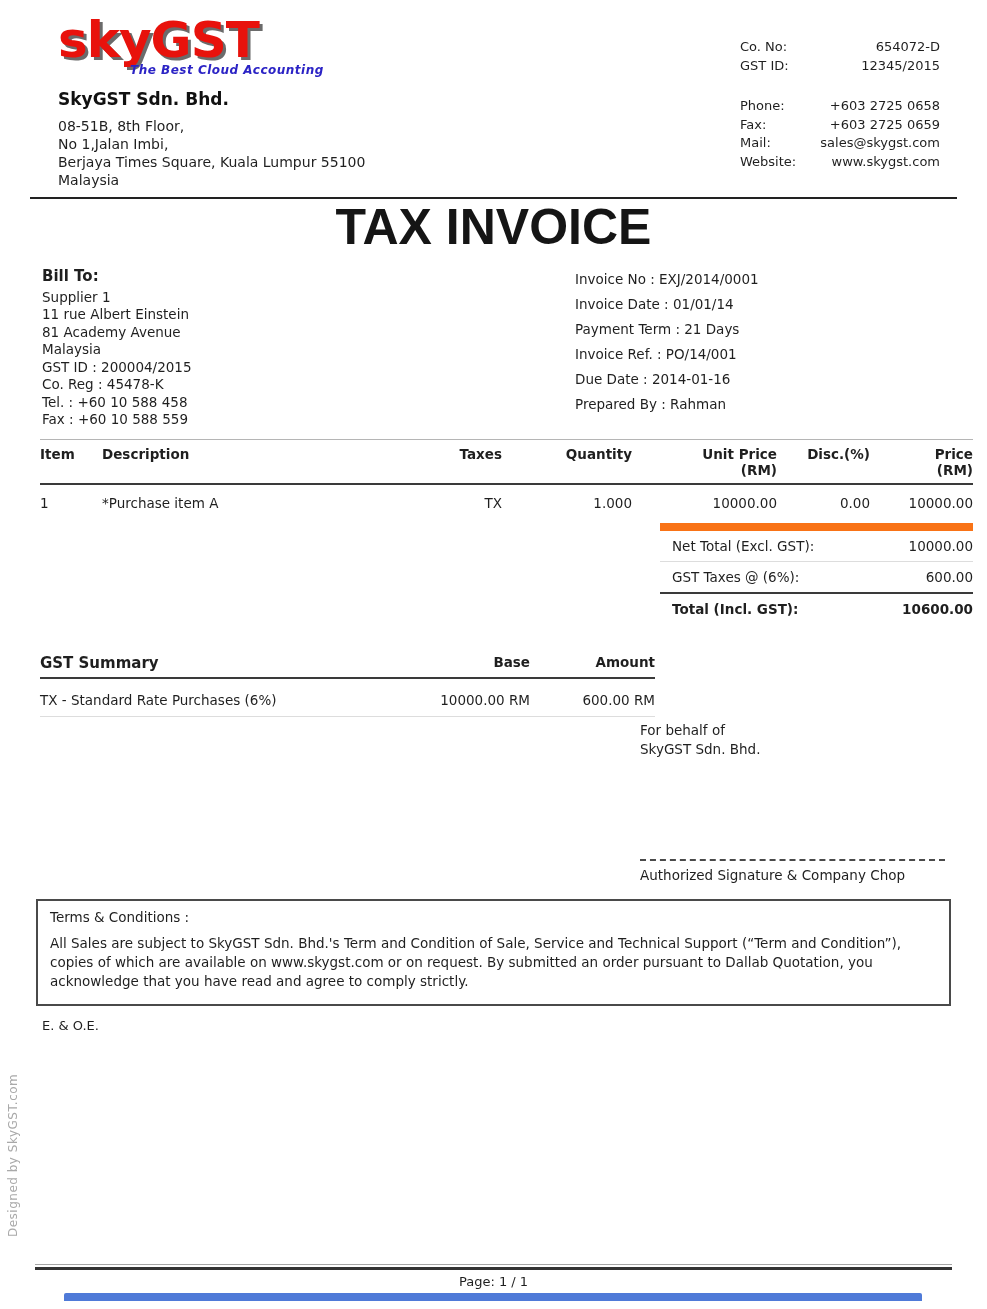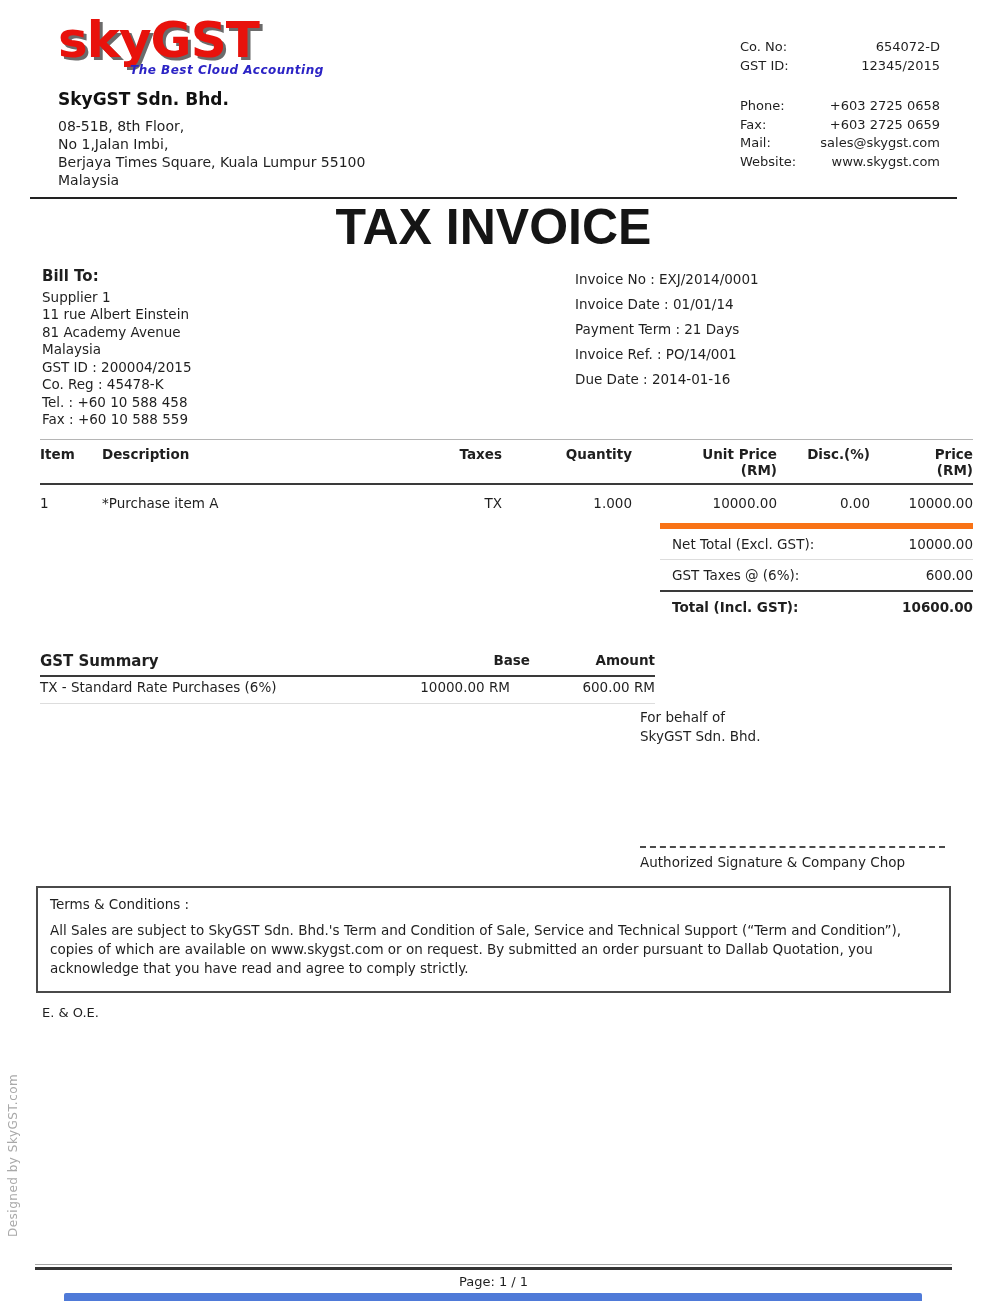--- a/index.html
+++ b/index.html
@@ -48,35 +48,35 @@
   .items { margin: 10px 14px 0 40px; }
   .items-grid { display: grid; grid-template-columns: 62px 305px 95px 130px 145px 93px 103px; }
   .items-head {
     border-top: 1px solid #b5b5b5; border-bottom: 2px solid #3a3a3a;
     font-weight: bold; font-size: 13.5px; padding: 6px 0 5px;
   }
   .items-row { font-size: 13.5px; padding: 10px 0 12px; }
   .cell-r { text-align: right; }
   .cell-l { text-align: left; }
   
-  .totals { width: 313px; margin-left: auto; margin-right: 14px; border-top: 6px solid #f97316; }
+  .totals { width: 313px; margin-left: auto; margin-right: 14px; border-top: 8px solid #f97316; }
   .total-row {
     display: flex; justify-content: space-between;
     font-size: 13.5px; padding: 7px 0 7px 12px;
     border-bottom: 1px solid #dddddd;
   }
   .total-row.grand { border-top: 2px solid #3a3a3a; border-bottom: none; font-weight: bold; }
   .total-row.pre-grand { border-bottom: none; }
   
   .gst-summary { margin: 30px 0 0 40px; width: 615px; }
   .gst-grid { display: grid; grid-template-columns: 1fr 145px 125px; }
   .gst-head { border-bottom: 2px solid #3a3a3a; padding-bottom: 5px; }
   .gst-title { font-size: 15px; font-weight: bold; }
   .gst-col { font-size: 13.5px; font-weight: bold; }
-  .gst-row { font-size: 13.5px; padding: 2px 0 8px; border-bottom: 1px solid #dddddd; gap: 20px; }
+  .gst-row { font-size: 13.5px; padding: 13px 0 8px; border-bottom: 1px solid #dddddd; }
   
   .signature { margin: 4px 42px 0 640px; }
   .behalf-line { font-size: 13.5px; line-height: 19px; }
   .sig-space { height: 100px; }
   .sig-dash { border-top: 2px dashed #4a4a4a; }
   .sig-caption { font-size: 13.5px; margin-top: 6px; }
   
   .terms-box { margin: 16px 36px 0; border: 2px solid #4a4a4a; padding: 8px 12px 13px; }
   .terms-heading { font-size: 13.5px; }
   .terms-body { font-size: 13.5px; line-height: 19px; margin-top: 9px; }
@@ -157,20 +157,21 @@
       <div class="bill-line">Co. Reg : 45478-K</div>
       <div class="bill-line">Tel. : +60 10 588 458</div>
       <div class="bill-line">Fax : +60 10 588 559</div>
     </div>
     <div class="invoice-meta">
       <div class="meta-line">Invoice No : EXJ/2014/0001</div>
       <div class="meta-line">Invoice Date : 01/01/14</div>
       <div class="meta-line">Payment Term : 21 Days</div>
       <div class="meta-line">Invoice Ref. : PO/14/001</div>
       <div class="meta-line">Due Date : 2014-01-16</div>
+      <div class="meta-line">Prepared By : Rahman</div>
     </div>
   </div>
 
   <div class="items">
     <div class="items-grid items-head">
       <div class="cell-l">Item</div>
       <div class="cell-l">Description</div>
       <div class="cell-r">Taxes</div>
       <div class="cell-r">Quantity</div>
       <div class="cell-r">

